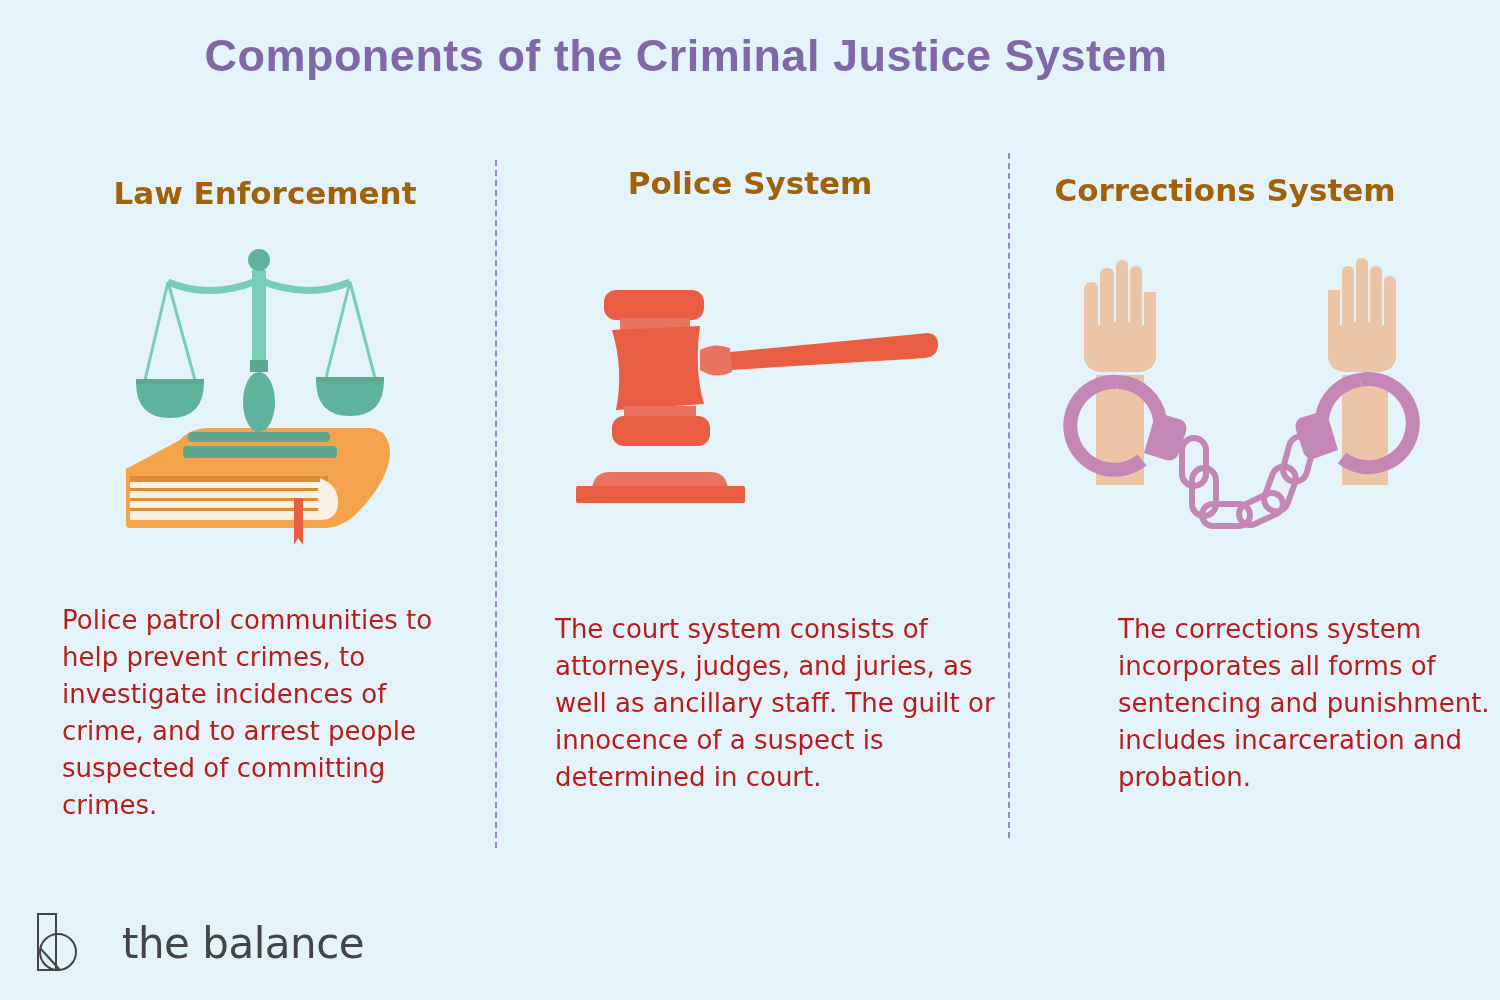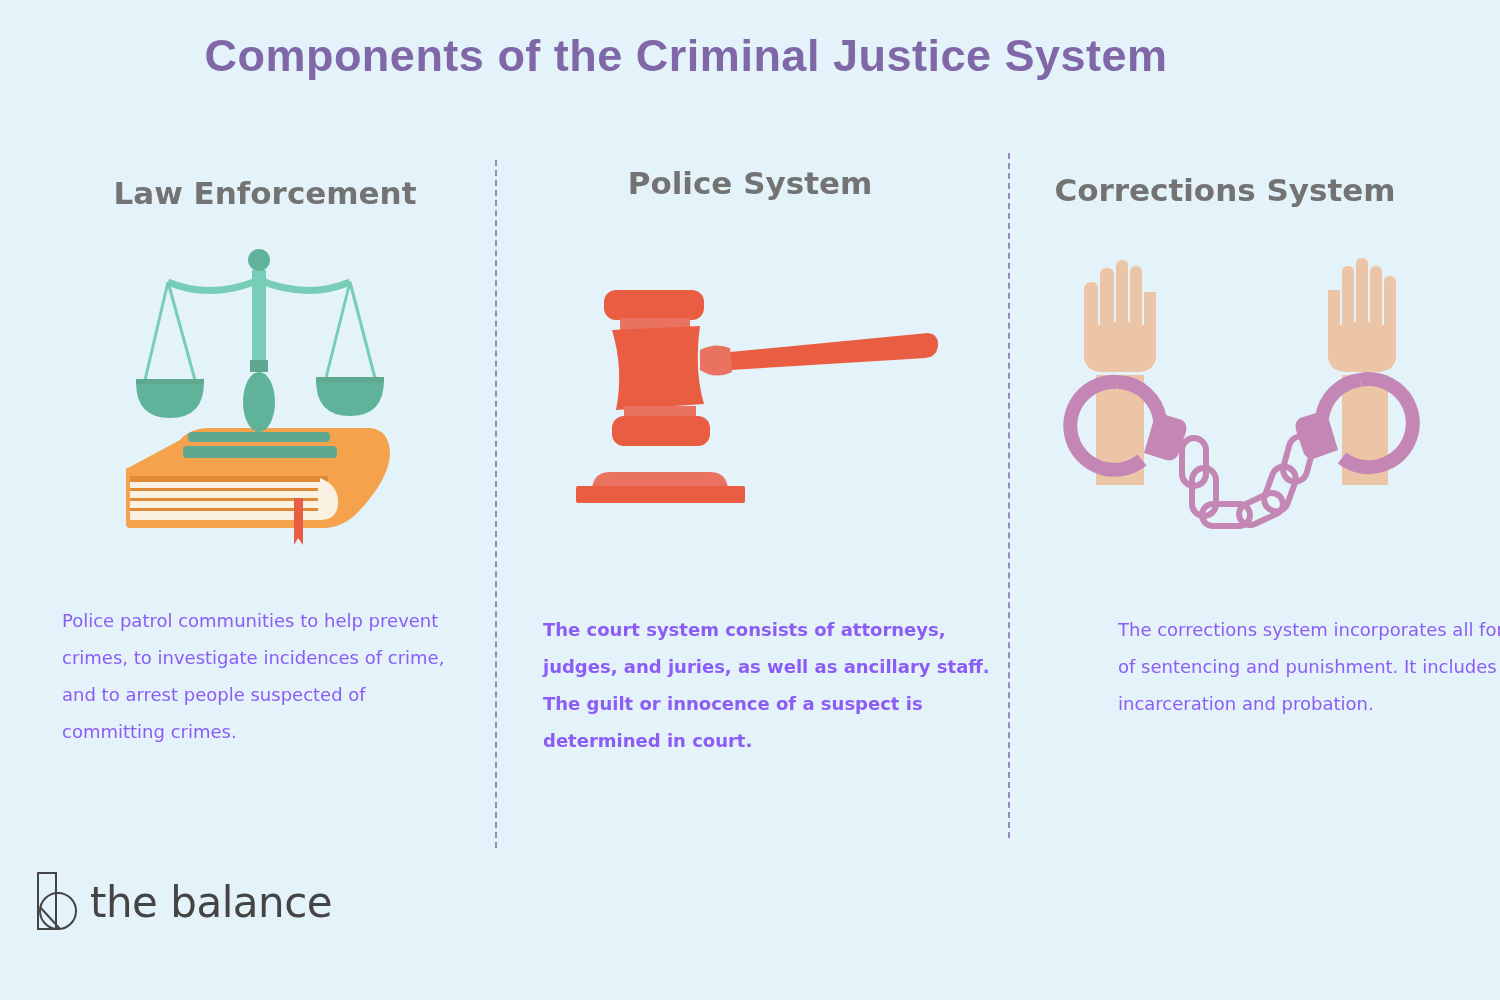--- a/index.html
+++ b/index.html
@@ -1,24 +1,24 @@
 <!DOCTYPE html>
 <html><head>
 <meta charset="utf-8">
 <style>
   html, body { margin:0; padding:0; }
   body { width:1500px; height:1000px; background:#e4f3f9; position:relative; overflow:hidden;
          font-family:"DejaVu Sans", sans-serif; color:#7e67a6; }
   .title { position:absolute; top:30px; left:0; width:1372px; text-align:center;
            font-family:"Liberation Sans", sans-serif; font-weight:bold; font-size:45px; color:#8068a8; letter-spacing:0.5px; }
   .divider { position:absolute; width:0; border-left:2px dashed #7e67a6; opacity:0.75; }
-  .col-heading { position:absolute; text-align:center; font-size:31px; color:#737373; font-weight:600; }
-  .desc { position:absolute; font-size:18px; line-height:37px; color:#8b5cf6; }
+  .col-heading { position:absolute; text-align:center; font-size:31px; color:#a16207; font-weight:600; }
+  .desc { position:absolute; font-size:26px; line-height:37px; color:#b91c1c; }
   .illus { position:absolute; }
-  .logo { position:absolute; left:36px; top:871px; display:flex; align-items:center; }
+  .logo { position:absolute; left:36px; top:912px; display:flex; align-items:center;gap:32px; }
   .logo-text { font-family:"DejaVu Sans", sans-serif; font-size:42px; color:#444; margin-left:8px; letter-spacing:-0.5px; }
 </style>
 </head>
 <body>
 
 <div class="title">Components of the Criminal Justice System</div>
 
 <div class="divider" style="left:495px; top:160px; height:688px;"></div>
 <div class="divider" style="left:1008px; top:153px; height:685px;"></div>
 
@@ -68,21 +68,21 @@
     <rect x="44" y="20" width="100" height="30" rx="12" fill="#e95e43"></rect>
     <rect x="60" y="48" width="70" height="12" fill="#ea7260"></rect>
     <path d="M52 60 L140 56 Q134 100 144 134 L56 140 Q64 100 52 60 Z" fill="#e95e43"></path>
     <rect x="64" y="136" width="72" height="12" fill="#ea7260"></rect>
     <rect x="52" y="146" width="98" height="30" rx="12" fill="#e95e43"></rect>
 
     <path d="M32 218 Q34 202 50 202 L150 202 Q166 202 168 218 Z" fill="#ea7260"></path>
     <rect x="16" y="216" width="169" height="17" rx="2" fill="#e95e43"></rect>
   </svg>
 </div>
-<div class="desc" style="left:543px; top:611px; width:450px;font-weight:bold;">The court system consists of attorneys, judges, and juries, as well as ancillary staff. The guilt or innocence of a suspect is determined in court.</div>
+<div class="desc" style="left:555px; top:611px; width:450px;">The court system consists of attorneys, judges, and juries, as well as ancillary staff. The guilt or innocence of a suspect is determined in court.</div>
 
 <div class="col-heading" style="left:1020px; top:172px; width:410px;">Corrections System</div>
 <div class="illus" style="left:1060px; top:250px;">
   <svg width="380" height="290" viewBox="0 0 380 290">
 
     <rect x="36" y="125" width="48" height="110" fill="#ecc5a6"></rect>
     <path d="M24 40 Q24 32 32 32 L32 32 Q38 32 38 40 L38 75 L40 75 L40 25 Q40 18 47 18 Q54 18 54 25 L54 72 L56 72 L56 16 Q56 10 62 10 Q68 10 68 16 L68 72 L70 72 L70 22 Q70 16 76 16 Q82 16 82 22 L82 75 L84 75 L84 42 L96 42 L96 105 Q96 120 80 122 L40 122 Q24 120 24 105 Z" fill="#ecc5a6"></path>
 
     <rect x="282" y="125" width="46" height="110" fill="#ecc5a6"></rect>
     <path d="M268 40 L280 40 L280 75 L282 75 L282 22 Q282 16 288 16 Q294 16 294 22 L294 72 L296 72 L296 14 Q296 8 302 8 Q308 8 308 14 L308 72 L310 72 L310 22 Q310 16 316 16 Q322 16 322 22 L322 75 L324 75 L324 32 Q324 26 330 26 Q336 26 336 32 L336 105 Q336 120 320 122 L284 122 Q268 120 268 105 Z" fill="#ecc5a6"></path>

